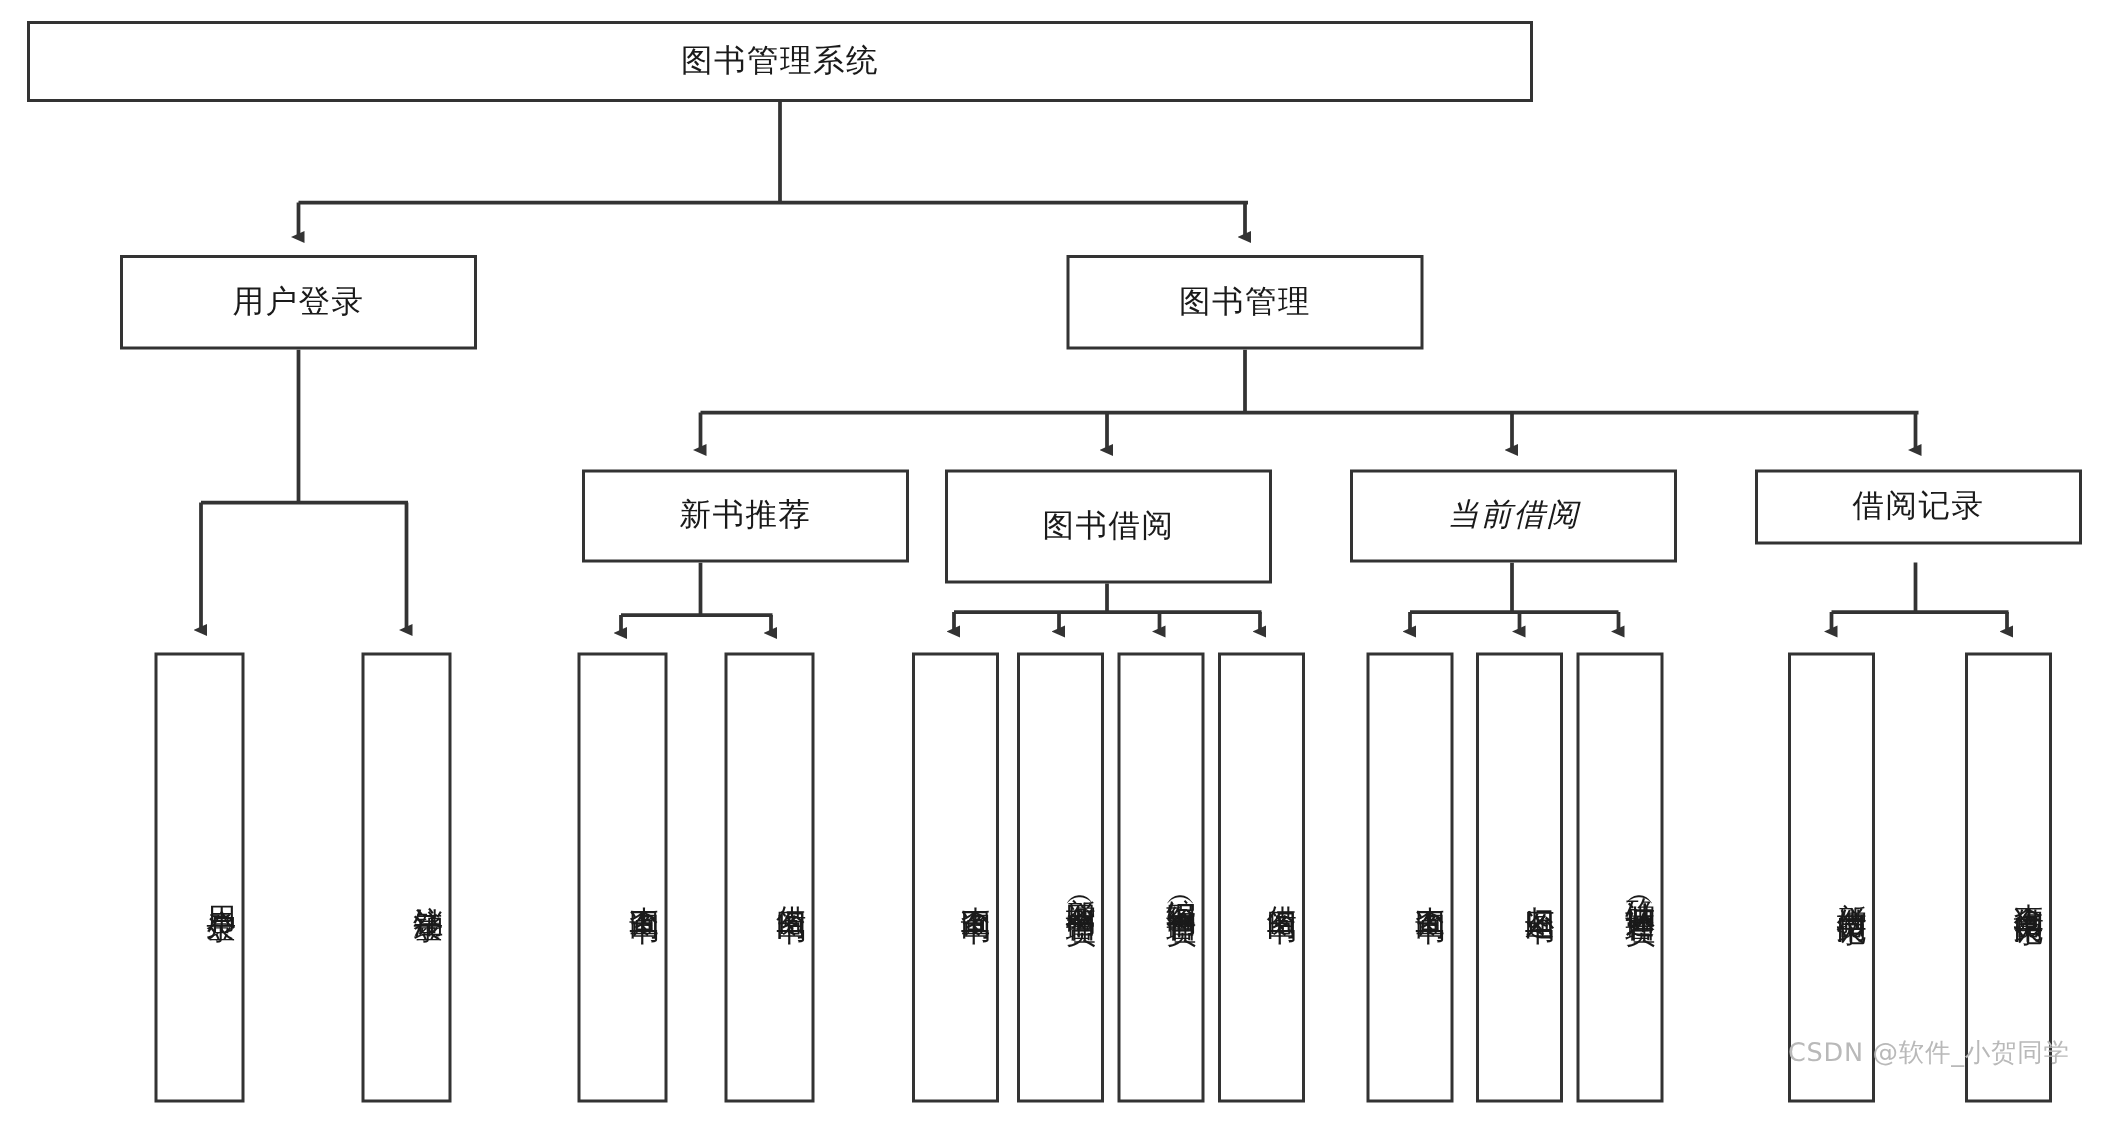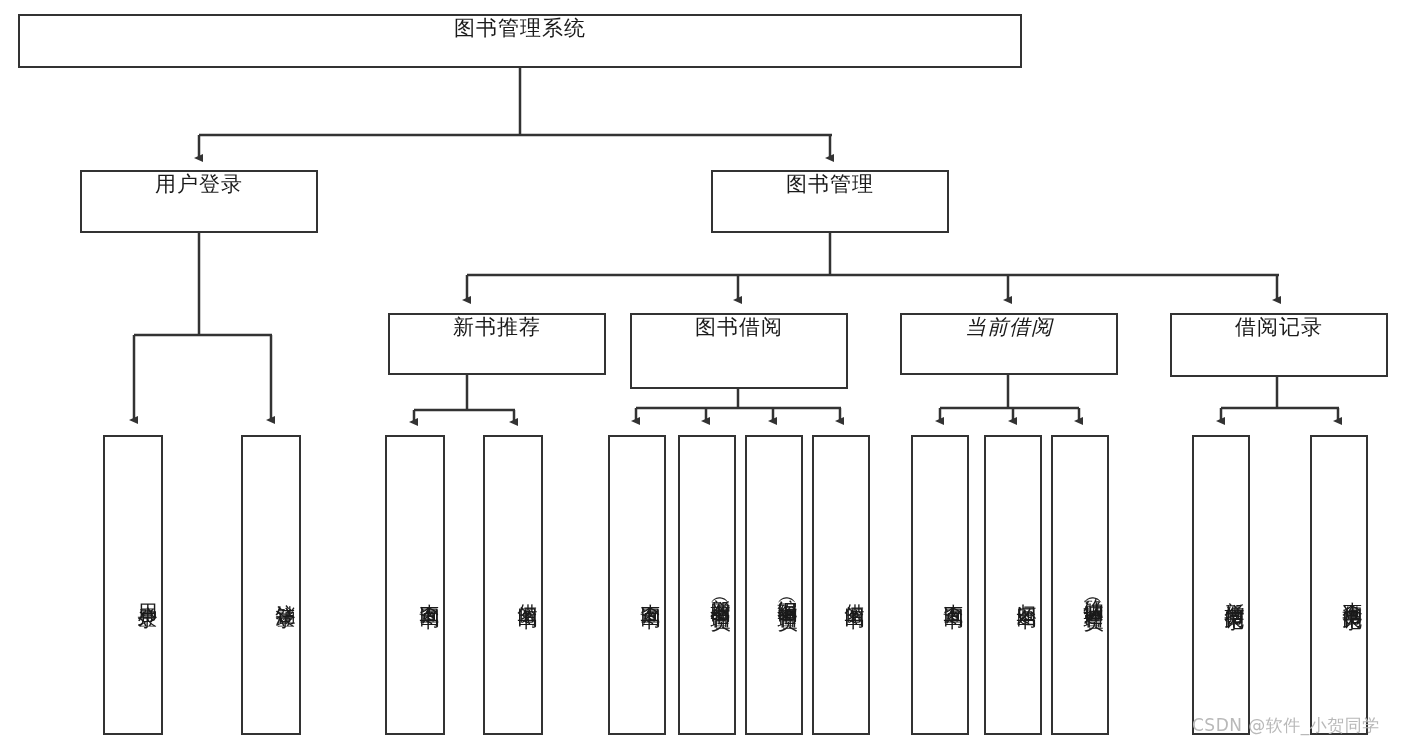--- a/index.html
+++ b/index.html
@@ -24,20 +24,21 @@
     width: 1405px;
     height: 747px;
     pointer-events: none;
   }
   .node {
     position: absolute;
     box-sizing: border-box;
     border: 2px solid #333333;
     background: #ffffff;
     display: flex;
+    align-items: center;
     justify-content: center;
     color: #1a1a1a;
   }
   .node.horizontal {
     font-size: 21px;
     letter-spacing: 1px;
     line-height: 1.2;
   }
   .node.vertical {
     writing-mode: vertical-rl;
@@ -130,21 +131,21 @@
 
   <div class="node horizontal" style="left:360px; top:313px; width:218px; height:62px;margin-left:28px;">
     <span>新书推荐</span>
   </div>
   <div class="node horizontal" style="left:630px; top:313px; width:218px; height:76px;">
     <span>图书借阅</span>
   </div>
   <div class="node horizontal" style="left:900px; top:313px; width:218px; height:62px;font-style:italic;">
     <span>当前借阅</span>
   </div>
-  <div class="node horizontal" style="left:1170px; top:313px; width:218px; height:64px;">
+  <div class="node horizontal" style="left:1170px; top:313px; width:218px; height:50px;">
     <span>借阅记录</span>
   </div>
 
   <div class="node vertical" style="left:103px; top:435px; width:60px; height:300px;">
     <span>用户登录</span>
   </div>
   <div class="node vertical" style="left:241px; top:435px; width:60px; height:300px;">
     <span>注销登录</span>
   </div>
   <div class="node vertical" style="left:385px; top:435px; width:60px; height:300px;">
@@ -174,15 +175,15 @@
   <div class="node vertical" style="left:1051px; top:435px; width:58px; height:300px;">
     <span>确认归还（管理员）</span>
   </div>
   <div class="node vertical" style="left:1192px; top:435px; width:58px; height:300px;">
     <span>新增借阅记录</span>
   </div>
   <div class="node vertical" style="left:1310px; top:435px; width:58px; height:300px;">
     <span>查询借阅记录</span>
   </div>
 
-  <div class="watermark" style="left:1192px; top:714px;">CSDN @软件_小贺同学</div>
+  <div class="watermark" style="left:1192px; top:690px;">CSDN @软件_小贺同学</div>
 
 </div>
 
 </body></html>

